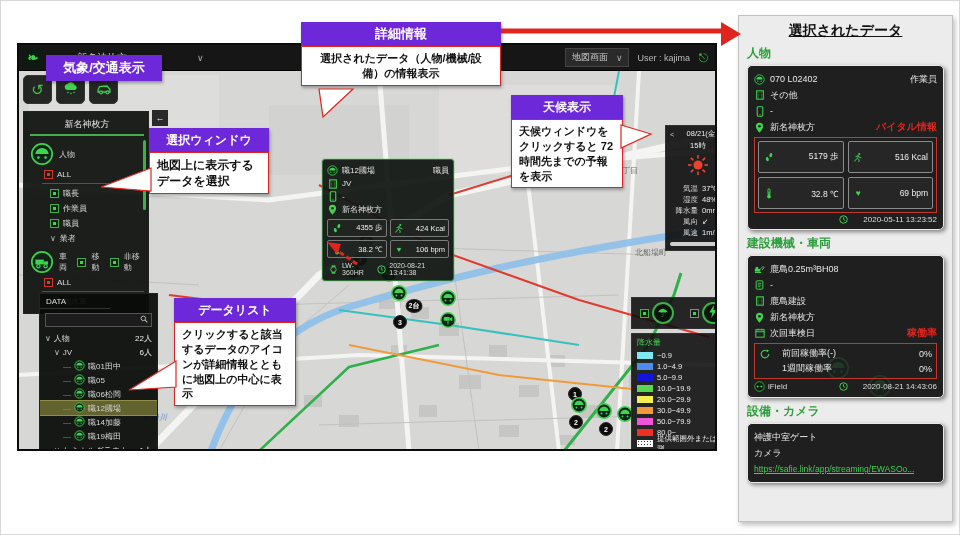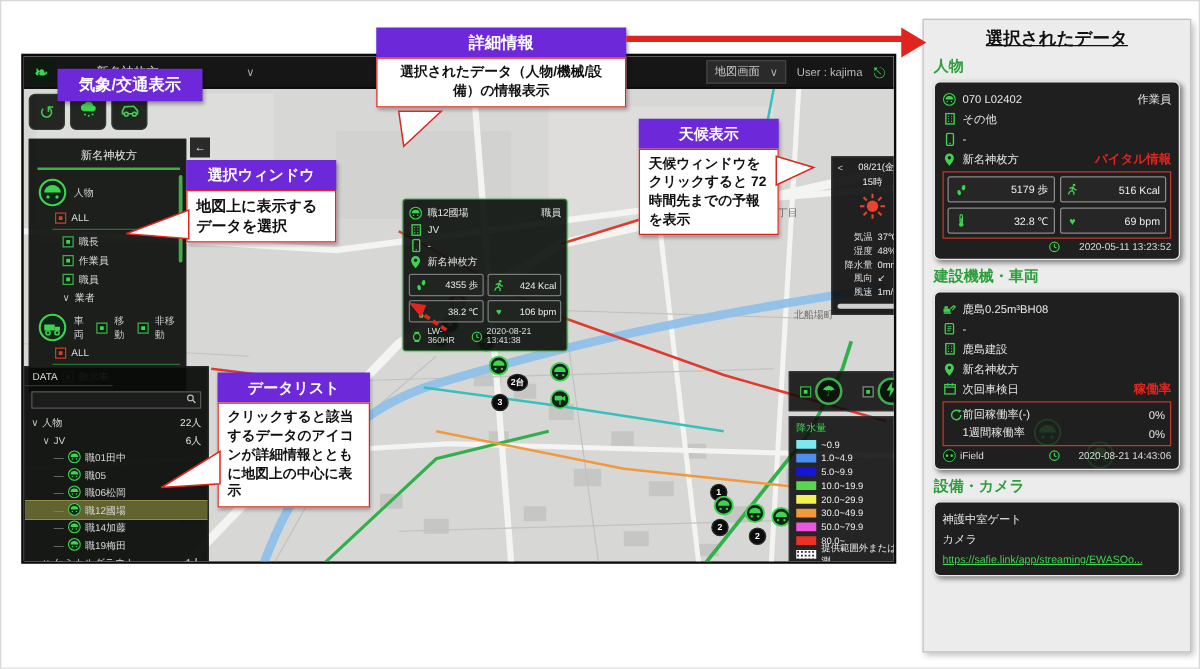--- a/index.html
+++ b/index.html
@@ -32,21 +32,21 @@
   .cbrow { display:flex; align-items:center; gap:4px; color:#ddd; font-size:8px; margin:4px 0 0 14px; }
   .cbrow.sub { margin-left:20px; }
   .cb { width:9px; height:9px; border:1px solid #3fae4b; background:#102012; display:inline-block; position:relative; flex:none; }
   .cb::after { content:""; position:absolute; left:2px; top:2px; right:2px; bottom:2px; background:#3fd34f; }
   .cb.red { border-color:#d3362c; } .cb.red::after { background:#e0392e; }
   .underln { border-bottom:1px solid #2c6b33; margin:4px 0 0 12px; }
   .vscroll { position:absolute; right:2px; top:28px; width:3px; height:70px; background:#3fae4b; border-radius:2px; }
   .exp { color:#bbb; font-size:8px; }
 
   
-  .datapanel { position:absolute; left:0; top:248px; width:148px; height:198px; background:rgba(10,12,10,.94); border:1px solid #222; z-index:5; }
+  .datapanel { position:absolute; left:20px; top:248px; width:119px; height:198px; background:rgba(10,12,10,.94); border:1px solid #222; z-index:5; }
   .datatab { color:#ddd; font-size:8px; padding:3px 6px 2px; border-bottom:1px solid #333; width:70px; }
   .searchbox { margin:4px 5px; height:14px; background:#1c1c1c; border:1px solid #555; display:flex; align-items:center; }
   .searchbox input { flex:1; background:transparent; border:none; outline:none; color:#ddd; font-size:8px; padding:0 3px; min-width:0; }
   .searchbox .sic { color:#bbb; font-size:8px; padding-right:3px; }
   .tree { overflow:hidden; height:160px; }
   .trow { display:flex; align-items:center; gap:3px; color:#d6d6d6; font-size:8px; height:14px; padding-right:5px; }
   .trow .tcount { margin-left:auto; color:#e8e8e8; }
   .trow.sel { background:#63632f; outline:1px solid #8f8f4a; }
   .tdash { color:#888; }
 
@@ -93,24 +93,24 @@
 
   
   .rpanel { position:absolute; left:737px; top:14px; width:215px; height:507px; background:#ececec; border:1px solid #c2c2c2; box-shadow:2px 3px 5px rgba(0,0,0,.25); z-index:3; padding:6px 8px; }
   .rtitle { text-align:center; font-size:14px; font-weight:bold; color:#111; text-decoration:underline; margin-bottom:4px; }
   .rsec { color:#2e9e3c; font-size:12px; font-weight:bold; margin:5px 0 3px; }
   .card { background:#1e1f1e; border:1px solid #e8e8e8; border-radius:5px; box-shadow:2px 2px 4px rgba(0,0,0,.45); padding:5px 6px; position:relative; overflow:hidden; }
   .crow { display:flex; align-items:center; gap:5px; color:#e8e8e8; font-size:9px; height:16px; position:relative; z-index:1; }
   .crow .r { margin-left:auto; }
   .redlbl { color:#e0251f; font-weight:bold; font-size:10px; }
   .vbox { border:1px solid #c0392b; padding:3px; display:grid; grid-template-columns:1fr 1fr; gap:4px; margin:2px 0; position:relative; z-index:1; }
-  .vtile { border:1px solid #8a8a8a; background:rgba(40,42,40,.7); border-radius:2px; display:flex; align-items:center; gap:3px; padding:2px 4px; color:#eee; font-size:8.5px; height:21px; }
+  .vtile { border:1px solid #8a8a8a; background:rgba(40,42,40,.7); border-radius:2px; display:flex; align-items:center; gap:3px; padding:2px 4px; color:#eee; font-size:8.5px; height:32px; }
   .vtile .val { margin-left:auto; }
   .ratebox { border:1px solid #c0392b; padding:2px 4px; margin:2px 0; position:relative; z-index:1; }
-  .raterow { display:flex; align-items:center; gap:0; color:#e8e8e8; font-size:9px; height:15px; }
+  .raterow { display:flex; align-items:center; gap:12px; color:#e8e8e8; font-size:9px; height:15px; }
   .raterow .r { margin-left:auto; }
   .cfoot { display:flex; align-items:center; color:#ddd; font-size:8px; gap:3px; margin-top:2px; position:relative; z-index:1; }
   .cfoot .ts { margin-left:auto; display:flex; align-items:center; gap:14px; }
   .wm { position:absolute; opacity:.14; z-index:0; }
   .camlink { color:#3fd34f; font-size:8.5px; text-decoration:underline; overflow:hidden; white-space:nowrap; text-overflow:ellipsis; display:block; }
 
   .overlay { position:absolute; left:0; top:0; z-index:12; pointer-events:none; }
 </style>
 </head>
 <body>

